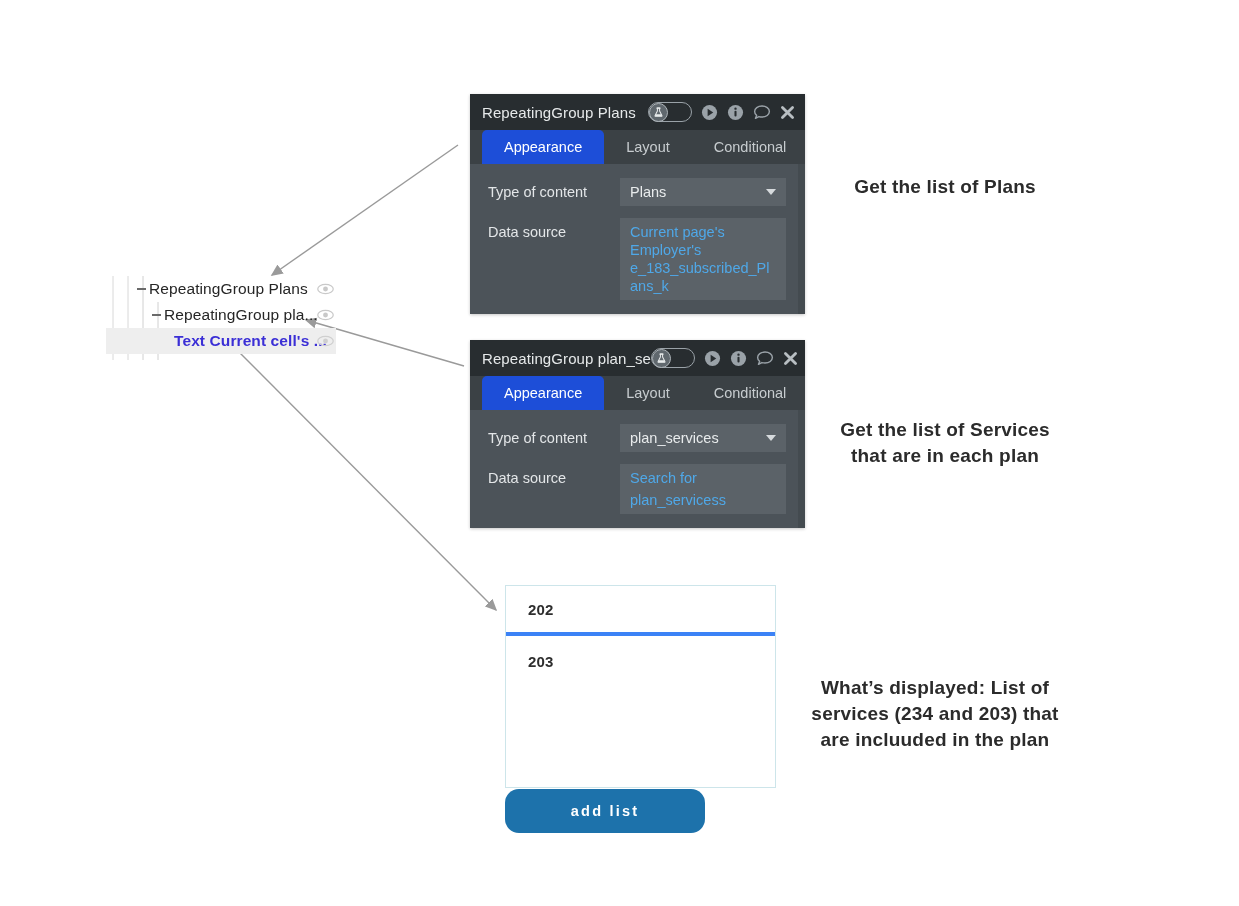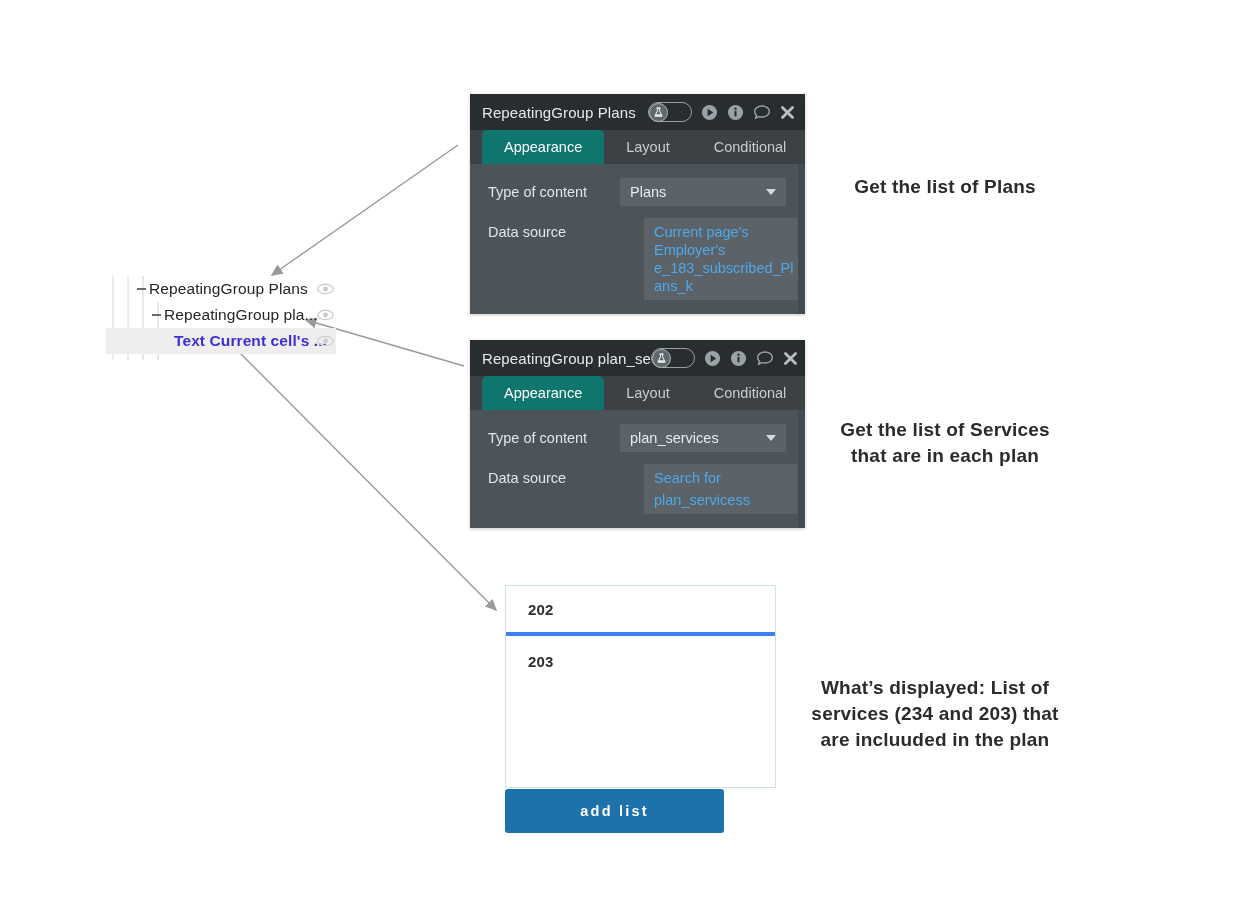--- a/index.html
+++ b/index.html
@@ -142,36 +142,36 @@
   .tab {
     height: 34px;
     line-height: 34px;
     padding: 0 22px;
     color: #c7cccf;
     font-size: 14.5px;
     box-sizing: border-box;
     white-space: nowrap;
   }
   .tab.active {
-    background: #0f766e;
+    background: #1d4ed8;
     color: #ffffff;
     border-top-left-radius: 5px;
     border-top-right-radius: 5px;
   }
   .panel-body {
     padding: 14px 0 14px 0;
     position: relative;
   }
   .prow {
     display: flex;
     align-items: flex-start;
     padding: 0 0 0 18px;
     margin-bottom: 12px;
   }
-  .prow:last-child { margin-bottom: 0; gap: 24px; }
+  .prow:last-child { margin-bottom: 0; }
   .plabel {
     width: 132px;
     flex: 0 0 132px;
     color: #e3e6e8;
     font-size: 14.5px;
     padding-top: 6px;
   }
   .pfield {
     background: #5b6268;
     min-height: 28px;
@@ -232,25 +232,25 @@
     font-size: 15px;
     font-weight: bold;
     color: #2e2e2e;
     letter-spacing: .2px;
   }
   .prev-cell.divided { border-bottom: 4px solid #3b82f6; }
   .add-btn {
     position: absolute;
     left: 505px;
     top: 789px;
-    width: 219px;
+    width: 200px;
     height: 44px;
     background: #1d72ab;
     border: none;
-    border-radius: 3px;
+    border-radius: 14px;
     color: #ffffff;
     font-size: 14.5px;
     font-weight: bold;
     letter-spacing: 2.2px;
     font-family: "Liberation Sans", sans-serif;
     cursor: pointer;
   }
 
   
   .caption {

